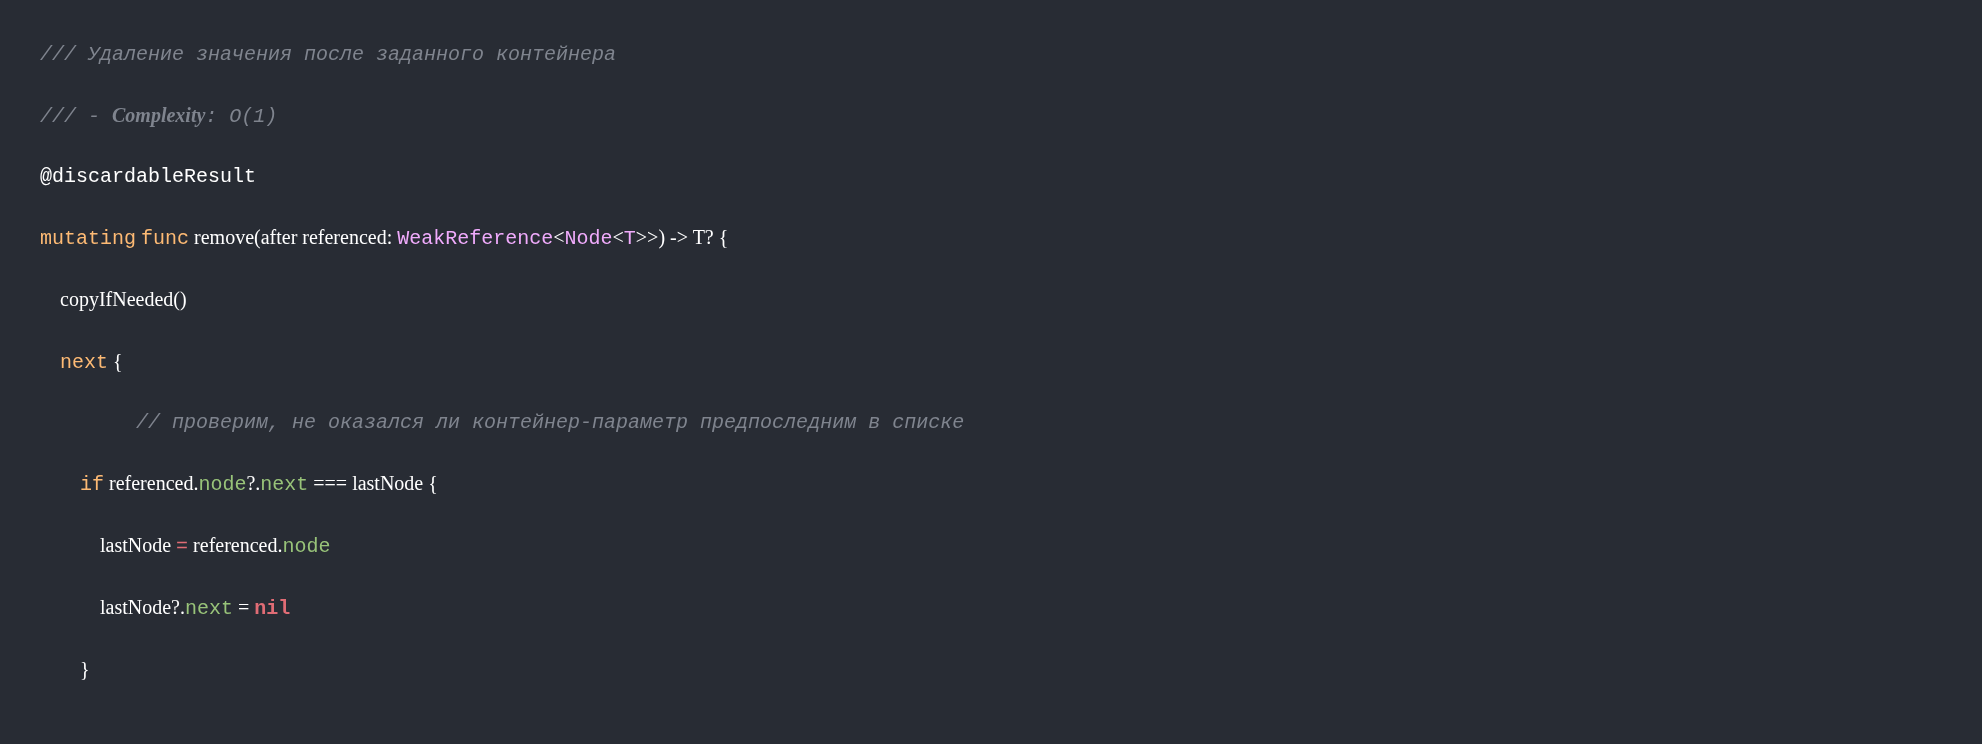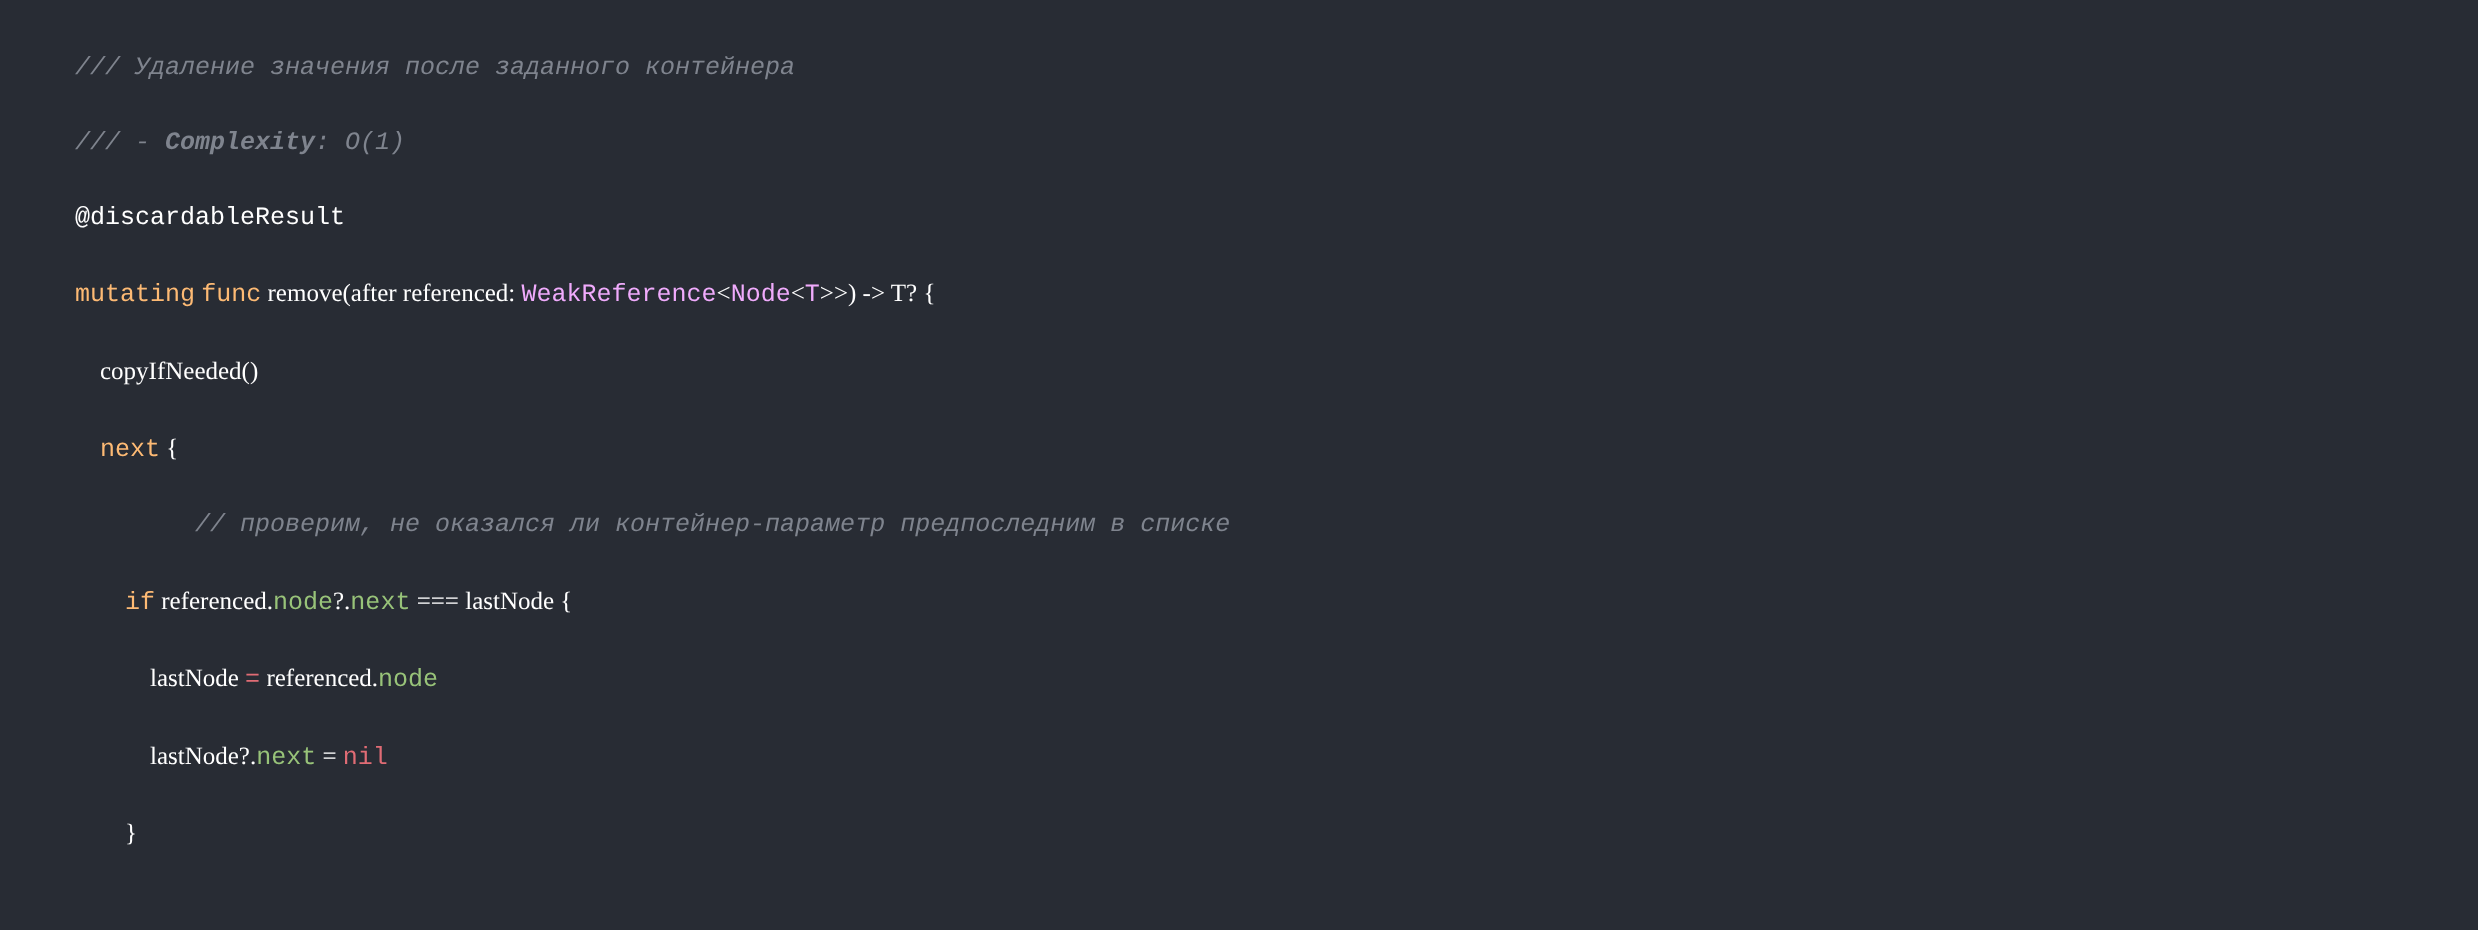--- a/index.html
+++ b/index.html
@@ -11,31 +11,30 @@
     line-height: 1.5;
     color: #abb2bf;
   }
   .code-container {
     padding: 10px 0 20px 0;
     white-space: pre;
   }
   .line {
     padding: 0 40px;
     min-height: 30px;
-    margin-left: 20px;
   }
   .tok-comment { color: #7f848e; font-style: italic; }
-  .tok-comment-bold { color: #7f848e; font-style: italic; font-weight: bold; }
+  .tok-comment-bold { color: #7f848e; font-style: italic; font-weight: bold; font-family: Liberation Serif, serif; }
   .tok-keyword { color: #fdba74; font-weight: normal; }
   .tok-keyword-nobold { color: #e06c75; }
   .tok-attr { color: #ffffff; }
   .tok-ident { color: #ffffff; font-family: Liberation Serif, serif; }
   .tok-prop { color: #98c379; }
   .tok-type { color: #f0abfc; }
-  .tok-nil { color: #e06c75; font-weight: normal; }
+  .tok-nil { color: #e06c75; font-weight: bold; }
 </style>
 </head>
 <body>
 
 <div class="code-container">
 <div class="line"><span class="tok-comment">/// Удаление значения после заданного контейнера</span></div>
 <div class="line"><span class="tok-comment">/// - </span><span class="tok-comment-bold">Complexity</span><span class="tok-comment">: O(1)</span></div>
 <div class="line"><span class="tok-attr">@discardableResult</span></div>
 <div class="line"><span class="tok-keyword">mutating</span><span class="tok-ident"> </span><span class="tok-keyword">func</span><span class="tok-ident"> remove(after referenced: </span><span class="tok-type">WeakReference</span><span class="tok-ident">&lt;</span><span class="tok-type">Node</span><span class="tok-ident">&lt;</span><span class="tok-type">T</span><span class="tok-ident">&gt;&gt;</span><span class="tok-ident">) -&gt; T? {</span></div>
 <div class="line"><span class="tok-ident">    copyIfNeeded()</span></div>

